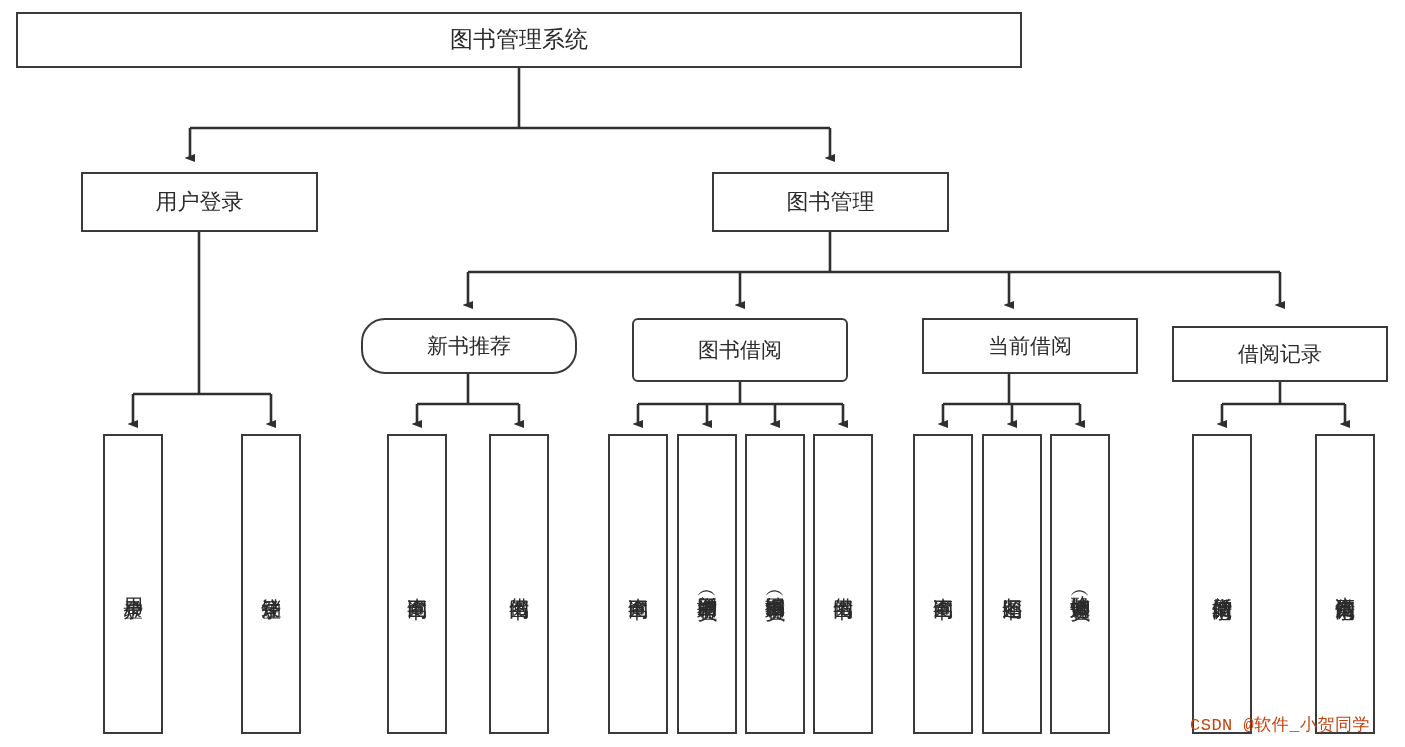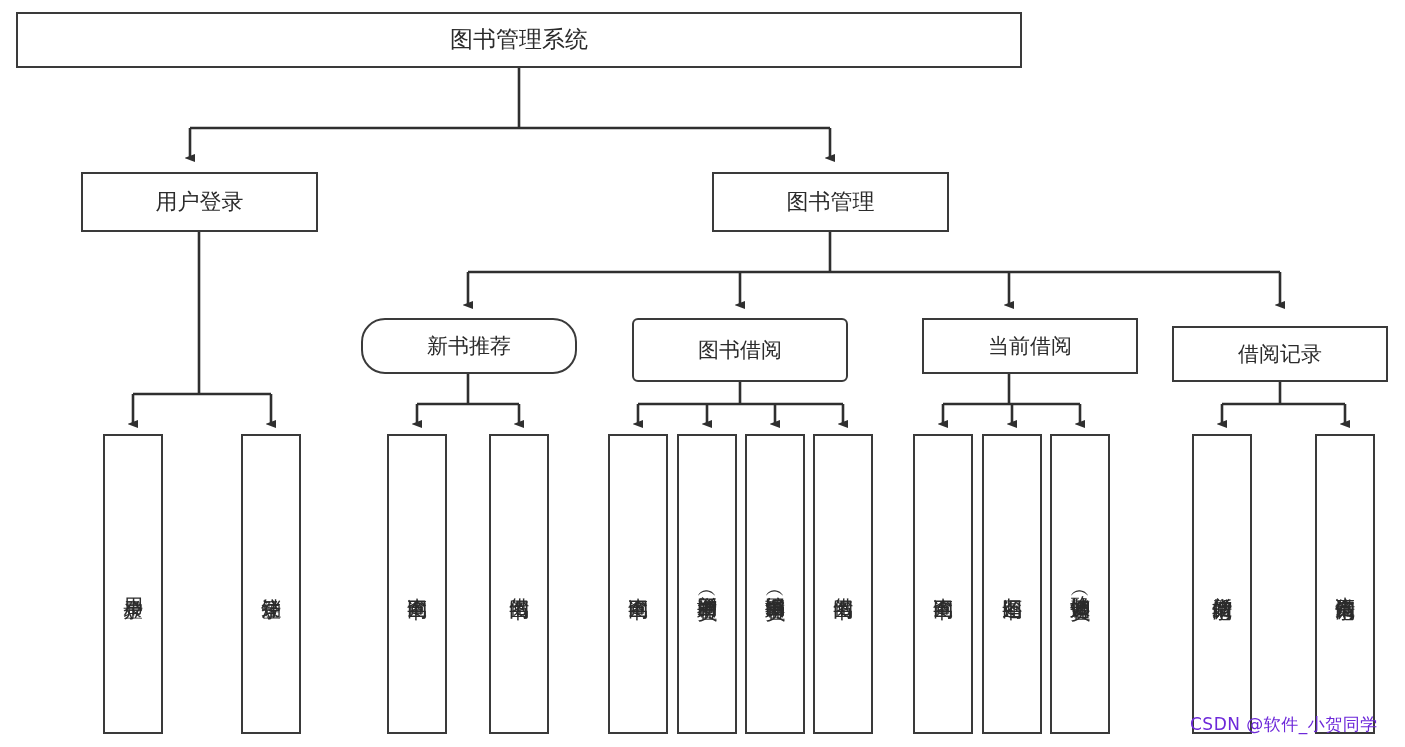--- a/index.html
+++ b/index.html
@@ -56,24 +56,25 @@
     white-space: nowrap;
   }
   .node.leaf .vtext {
     writing-mode: vertical-rl;
     text-orientation: upright;
     display: block;
   }
   .watermark {
     position: absolute;
     font-size: 17px;
-    color: #6d28d9;
+    color: #c2410c;
     letter-spacing: 0.5px;
     white-space: nowrap;
     user-select: none;
+    font-family: Liberation Mono, monospace;
   }
 </style>
 </head>
 <body>
 
 <div id="canvas">
 
   <svg class="lines" viewBox="0 0 1405 747">
     <defs>
       <marker id="arrow" markerWidth="10" markerHeight="10" refX="4" refY="5" orient="auto" markerUnits="userSpaceOnUse">

